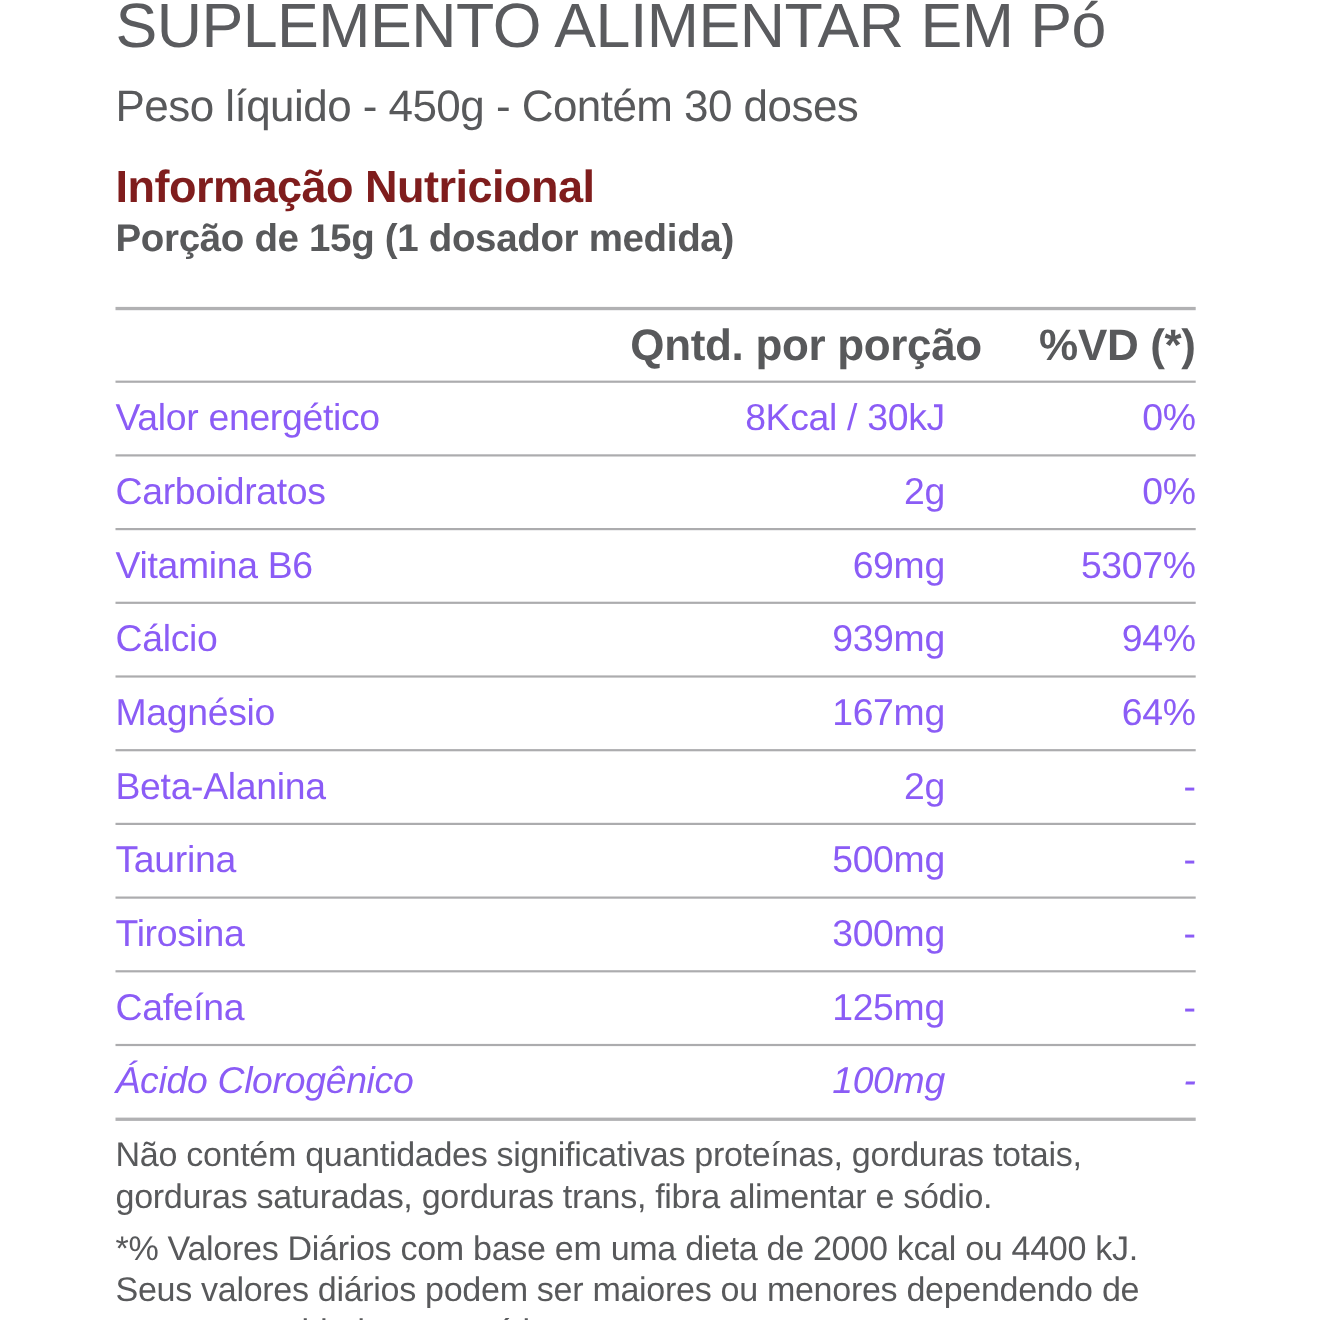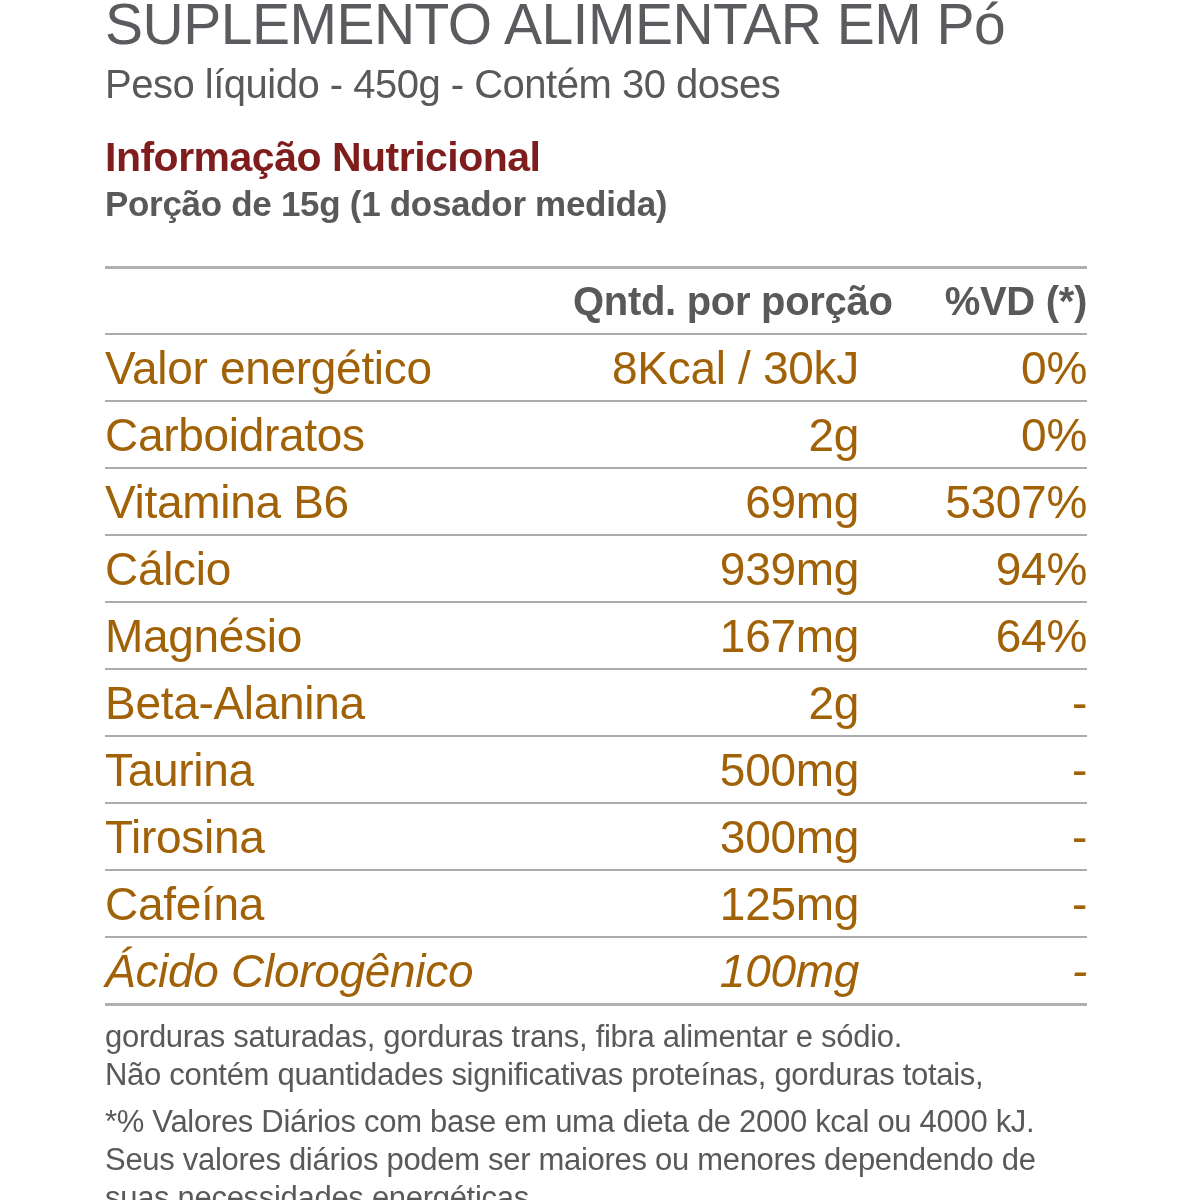--- a/index.html
+++ b/index.html
@@ -10,42 +10,42 @@
     font-family: "Liberation Sans", sans-serif;
     color: #5d5e60;
   }
   .page { padding: 0 113px 0 105px; }
 
   .title {
     font-size: 57px; line-height: 1; margin-top: -4px;
     letter-spacing: -0.5px; white-space: nowrap; color: #5a5b5e;
   }
   .subtitle {
-    font-size: 40px; line-height: 1; margin-top: 11px;
+    font-size: 40px; line-height: 1; margin-top: 24px;
     letter-spacing: -0.5px; white-space: nowrap; color: #58595b;
   }
   .info-title {
     font-size: 41px; line-height: 1; font-weight: bold;
     margin-top: 33px; letter-spacing: -0.5px; color: #7f1d1d;
   }
   .portion {
     font-size: 35px; line-height: 1; font-weight: bold;
     margin-top: 8px; letter-spacing: -0.3px; color: #58595b;
   }
 
   .ntable {
     margin-top: 45px;
     border-top: 3px solid #b1b1b3;
     border-bottom: 3px solid #b1b1b3;
   }
   .trow {
     display: flex; align-items: center;
     height: 65px;
     border-bottom: 2px solid #acacae;
-    font-size: 46px; color: #a16207;
+    font-size: 34px; color: #8b5cf6;
     letter-spacing: -0.3px;
   }
   .trow:last-child { border-bottom: none; font-style: italic; }
   .thead {
     height: 64px;
     font-weight: bold; font-size: 40px; color: #58595b;
   }
   .c-name { flex: 1; text-align: left; white-space: nowrap; }
   .c-qty  { width: 300px; text-align: right; white-space: nowrap; padding-right: 14px; }
   .c-dv   { width: 214px; text-align: right; white-space: nowrap; }
@@ -134,23 +134,23 @@
 
     <div class="trow">
       <div class="c-name">Ácido Clorogênico</div>
       <div class="c-qty">100mg</div>
       <div class="c-dv">-</div>
     </div>
 
   </div>
 
   <div class="footnote fn1">
+    <div class="fn-line">Não contém quantidades significativas proteínas, gorduras totais,</div>
     <div class="fn-line">gorduras saturadas, gorduras trans, fibra alimentar e sódio.</div>
-    <div class="fn-line">Não contém quantidades significativas proteínas, gorduras totais,</div>
   </div>
 
   <div class="footnote fn2">
-    <div class="fn-line">*% Valores Diários com base em uma dieta de 2000 kcal ou 4000 kJ.</div>
+    <div class="fn-line">*% Valores Diários com base em uma dieta de 2000 kcal ou 4400 kJ.</div>
     <div class="fn-line">Seus valores diários podem ser maiores ou menores dependendo de</div>
     <div class="fn-line">suas necessidades energéticas.</div>
   </div>
 
 </div>
 
 </body></html>

